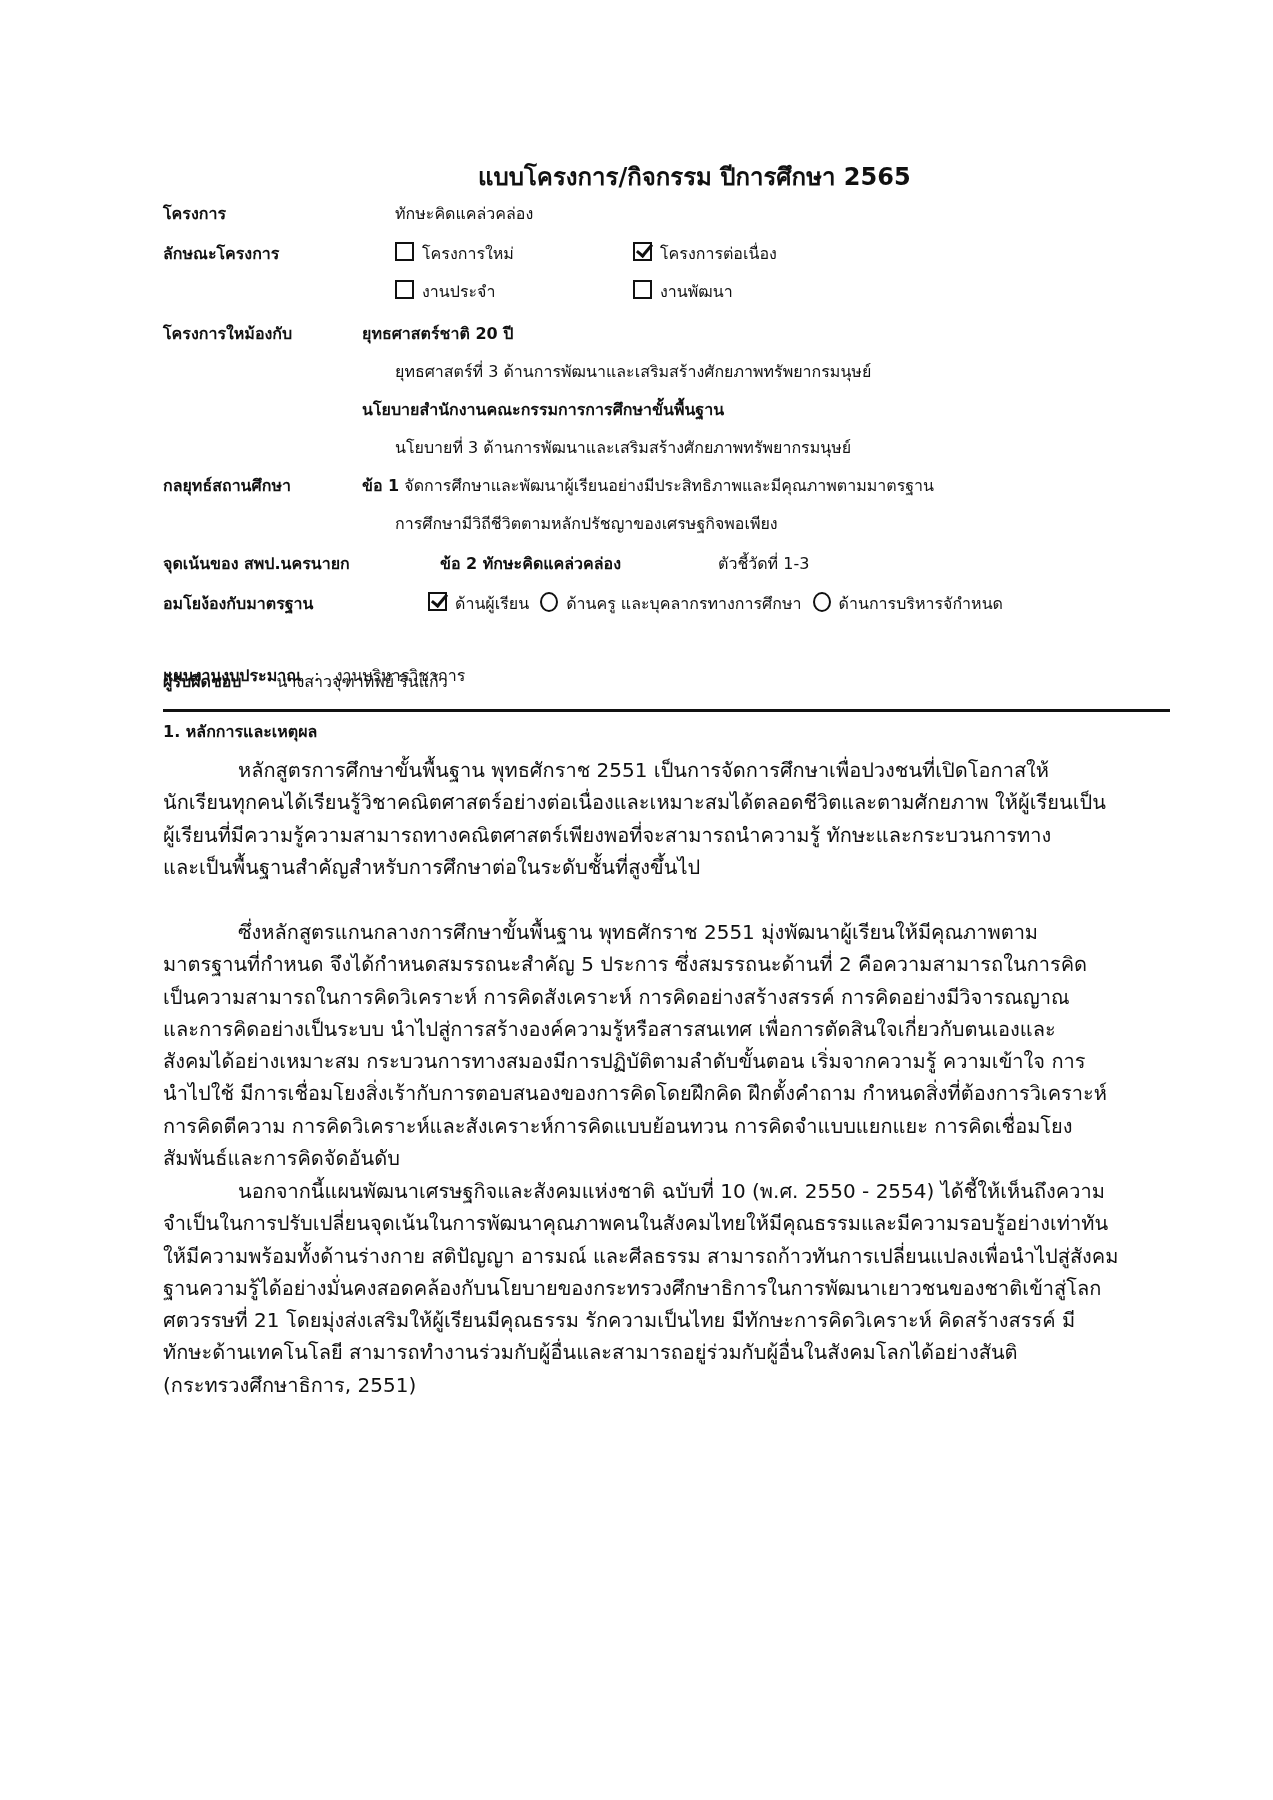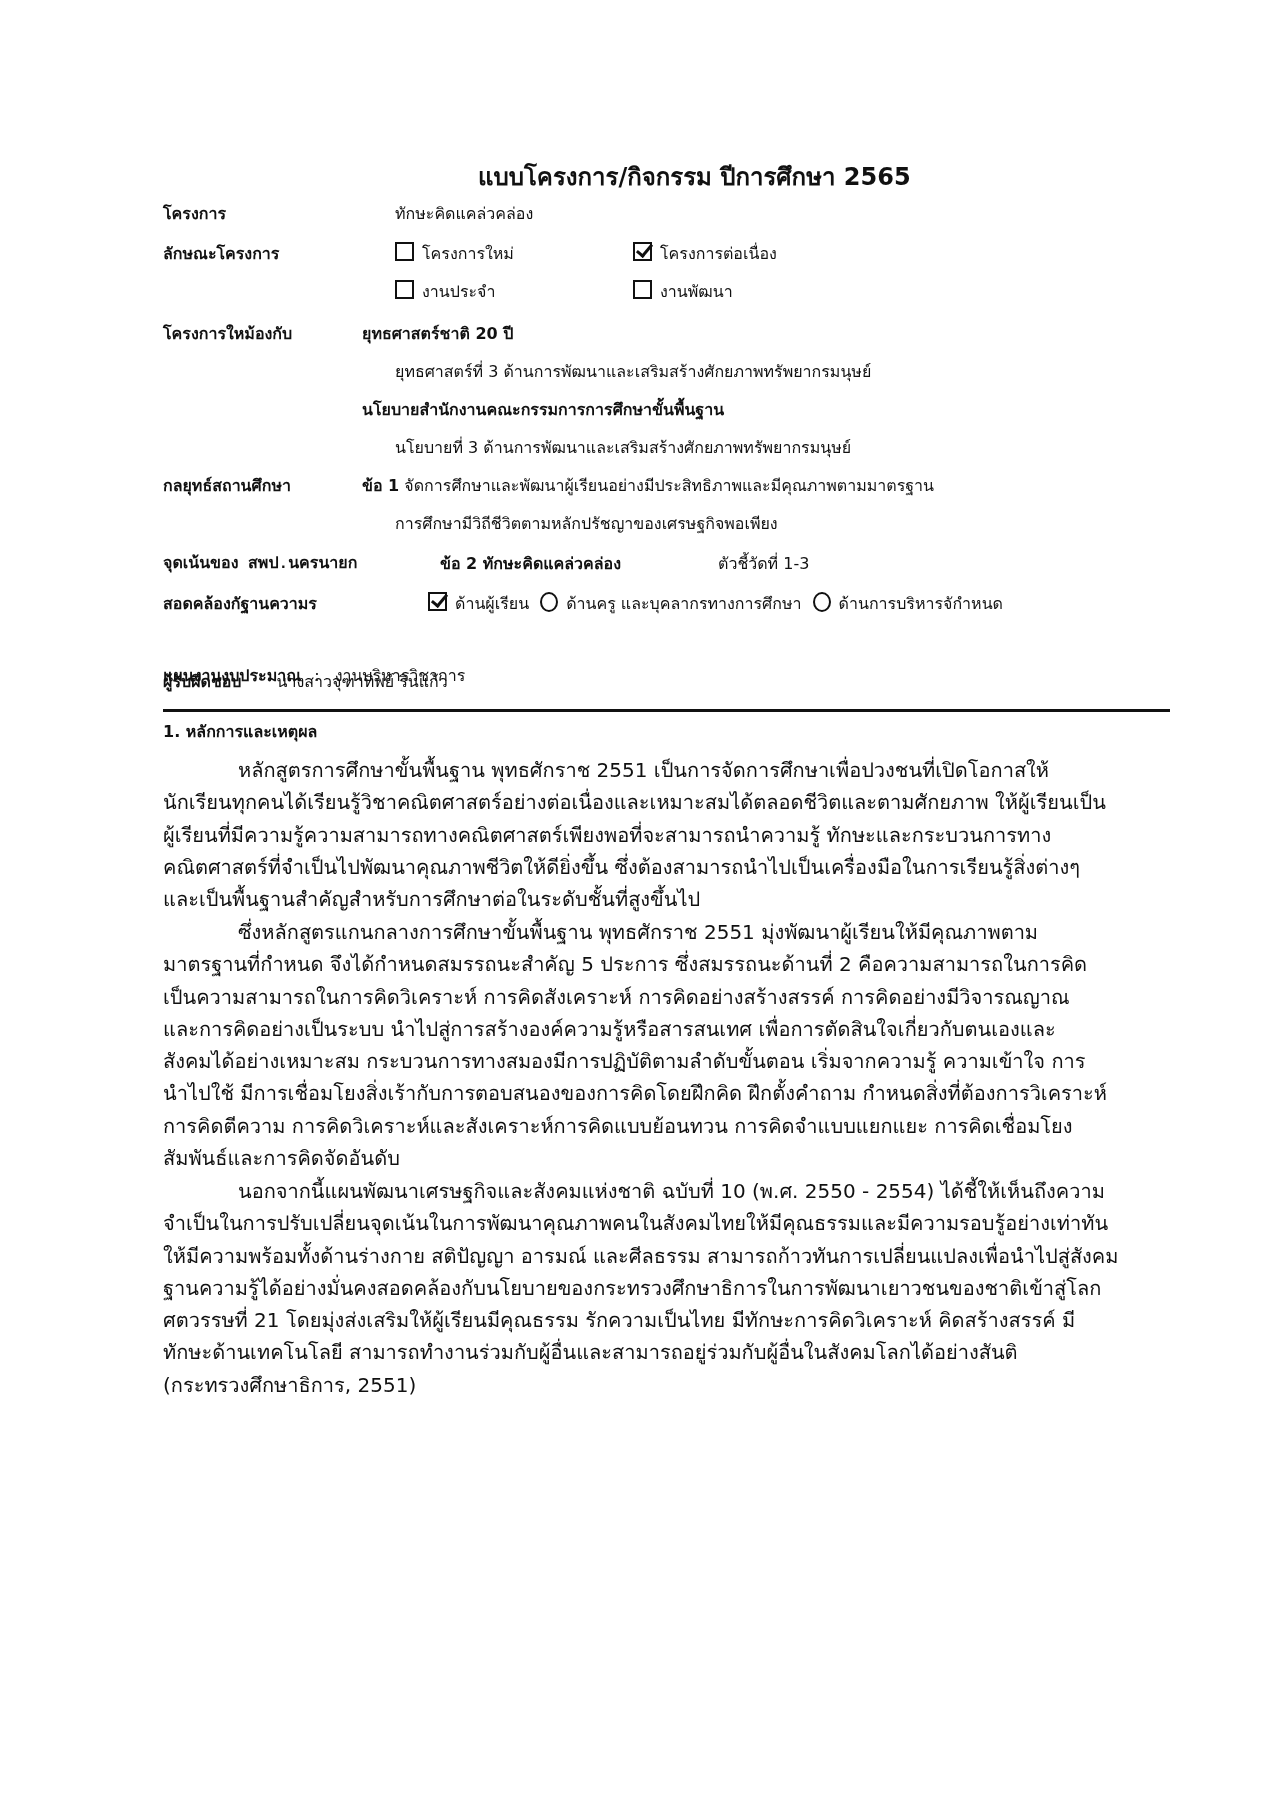--- a/index.html
+++ b/index.html
@@ -50,25 +50,25 @@
   <div class="ln b" style="left:362px; top:396px;">นโยบายสำนักงานคณะกรรมการการศึกษาขั้นพื้นฐาน</div>
   <div class="ln" style="left:395px; top:434px;">นโยบายที่ 3  ด้านการพัฒนาและเสริมสร้างศักยภาพทรัพยากรมนุษย์</div>
 
   <div class="ln b" style="left:163px; top:472px;">กลยุทธ์สถานศึกษา</div>
   <div class="ln" style="left:362px; top:472px;">
     <span class="b">ข้อ 1</span>
     <span>จัดการศึกษาและพัฒนาผู้เรียนอย่างมีประสิทธิภาพและมีคุณภาพตามมาตรฐาน</span>
   </div>
   <div class="ln" style="left:395px; top:510px;">การศึกษามีวิถีชีวิตตามหลักปรัชญาของเศรษฐกิจพอเพียง</div>
 
-  <div class="ln b" style="left:163px; top:550px;font-family:Liberation Mono, monospace;">จุดเน้นของ สพป.นครนายก</div>
+  <div class="ln b" style="left:163px; top:550px;">จุดเน้นของ สพป.นครนายก</div>
   <div class="ln b" style="left:440px; top:550px;">ข้อ 2 ทักษะคิดแคล่วคล่อง</div>
   <div class="ln" style="left:718px; top:550px;">ตัวชี้วัดที่ 1-3</div>
 
-  <div class="ln b" style="left:163px; top:590px;">สอดคล้องกัฐานความร</div>
+  <div class="ln b" style="left:163px; top:590px;">อมโยง้องกับมาตรฐาน</div>
   <div class="ln" style="left:428px; top:590px;">
     <span class="chk on"></span><span>ด้านผู้เรียน</span>
     <span class="radio"></span><span>ด้านครู และบุคลากรทางการศึกษา</span>
     <span class="radio"></span><span>ด้านการบริหารจักำหนด</span>
   </div>
 
   <div class="ln" style="left:163px; top:662px;">
     <span class="b">แผนงานงบประมาณ</span>
     <span style="margin:0 10px 0 8px;">:</span>
     <span>งานบริหารวิชาการ</span>
@@ -80,21 +80,20 @@
   </div>
 
   <div class="rule"></div>
 
   <div class="ln b" style="left:163px; top:718px;">1. หลักการและเหตุผล</div>
 
   <div class="para" style="top:754px;">
     <div class="l ind">หลักสูตรการศึกษาขั้นพื้นฐาน  พุทธศักราช  2551  เป็นการจัดการศึกษาเพื่อปวงชนที่เปิดโอกาสให้</div>
     <div class="l">นักเรียนทุกคนได้เรียนรู้วิชาคณิตศาสตร์อย่างต่อเนื่องและเหมาะสมได้ตลอดชีวิตและตามศักยภาพ  ให้ผู้เรียนเป็น</div>
     <div class="l">ผู้เรียนที่มีความรู้ความสามารถทางคณิตศาสตร์เพียงพอที่จะสามารถนำความรู้  ทักษะและกระบวนการทาง</div>
-    <div class="l">คณิตศาสตร์ที่จำเป็นไปพัฒนาคุณภาพชีวิตให้ดียิ่งขึ้น  ซึ่งต้องสามารถนำไปเป็นเครื่องมือในการเรียนรู้สิ่งต่างๆ</div>
     <div class="l">และเป็นพื้นฐานสำคัญสำหรับการศึกษาต่อในระดับชั้นที่สูงขึ้นไป</div>
   </div>
 
   <div class="para" style="top:916px;">
     <div class="l ind">ซึ่งหลักสูตรแกนกลางการศึกษาขั้นพื้นฐาน  พุทธศักราช 2551  มุ่งพัฒนาผู้เรียนให้มีคุณภาพตาม</div>
     <div class="l">มาตรฐานที่กำหนด  จึงได้กำหนดสมรรถนะสำคัญ  5 ประการ ซึ่งสมรรถนะด้านที่ 2 คือความสามารถในการคิด</div>
     <div class="l">เป็นความสามารถในการคิดวิเคราะห์  การคิดสังเคราะห์  การคิดอย่างสร้างสรรค์  การคิดอย่างมีวิจารณญาณ</div>
     <div class="l">และการคิดอย่างเป็นระบบ  นำไปสู่การสร้างองค์ความรู้หรือสารสนเทศ  เพื่อการตัดสินใจเกี่ยวกับตนเองและ</div>
     <div class="l">สังคมได้อย่างเหมาะสม  กระบวนการทางสมองมีการปฏิบัติตามลำดับขั้นตอน เริ่มจากความรู้ ความเข้าใจ การ</div>
     <div class="l">นำไปใช้ มีการเชื่อมโยงสิ่งเร้ากับการตอบสนองของการคิดโดยฝึกคิด ฝึกตั้งคำถาม กำหนดสิ่งที่ต้องการวิเคราะห์</div>

